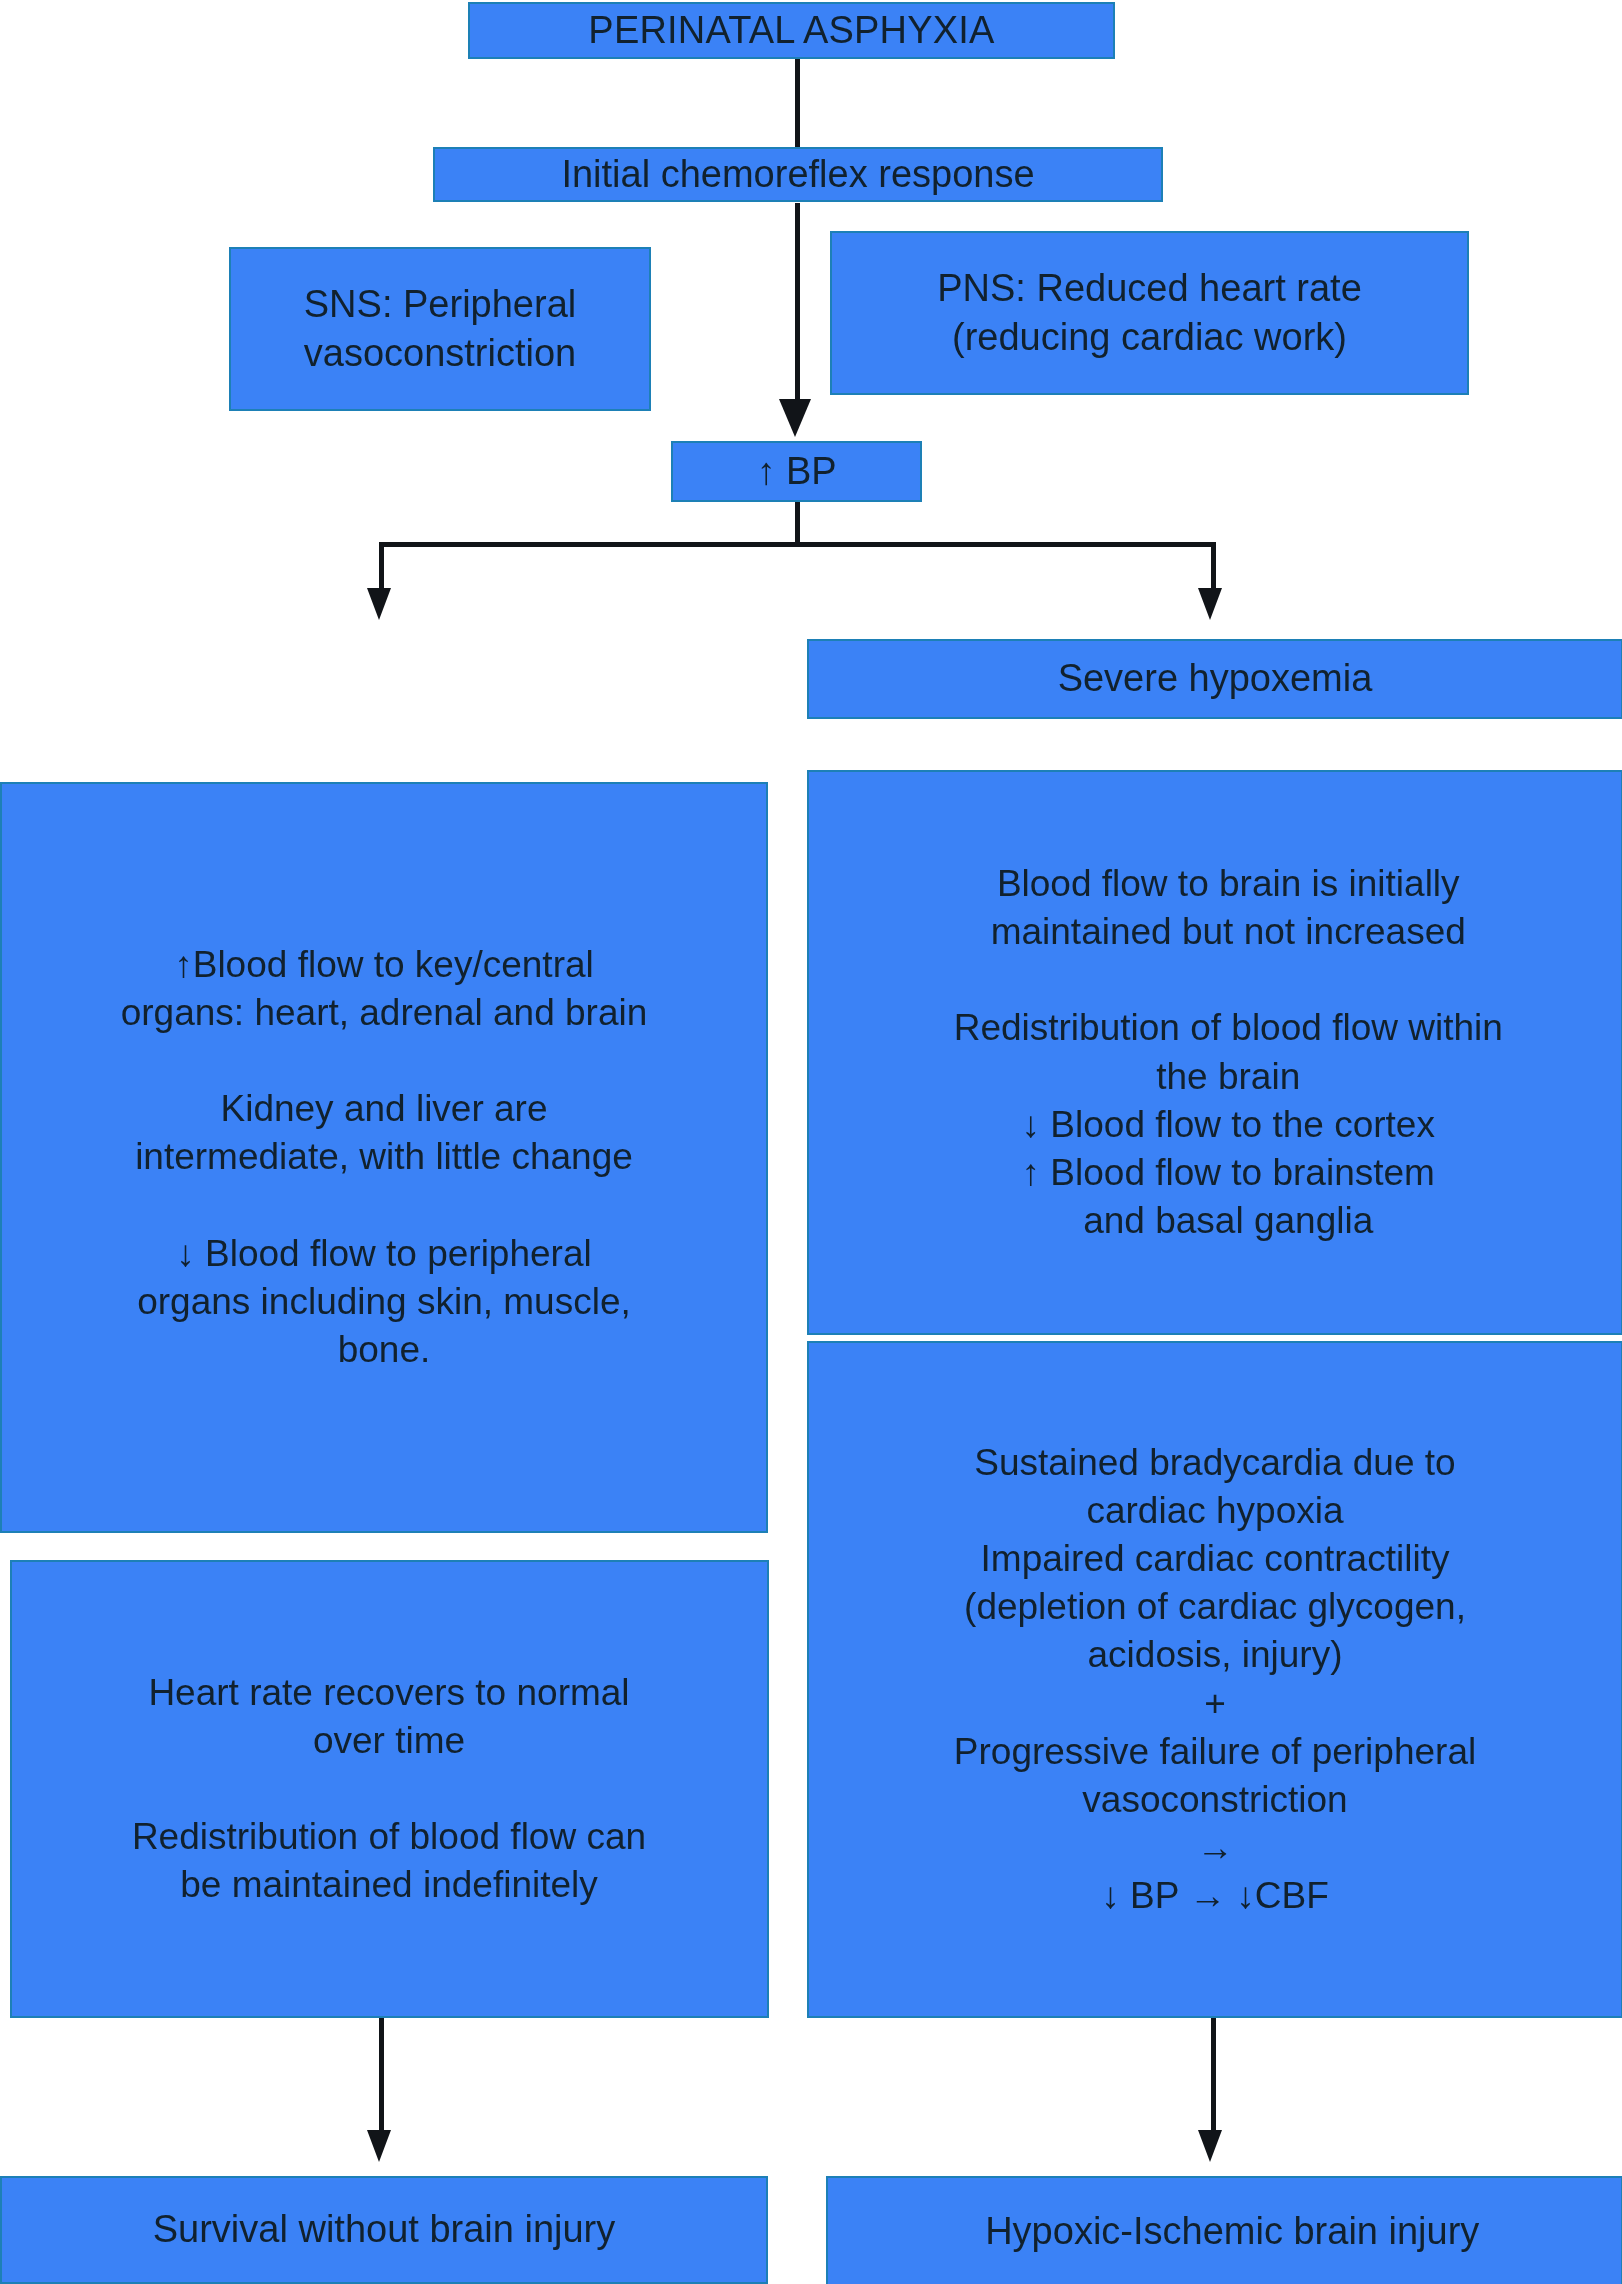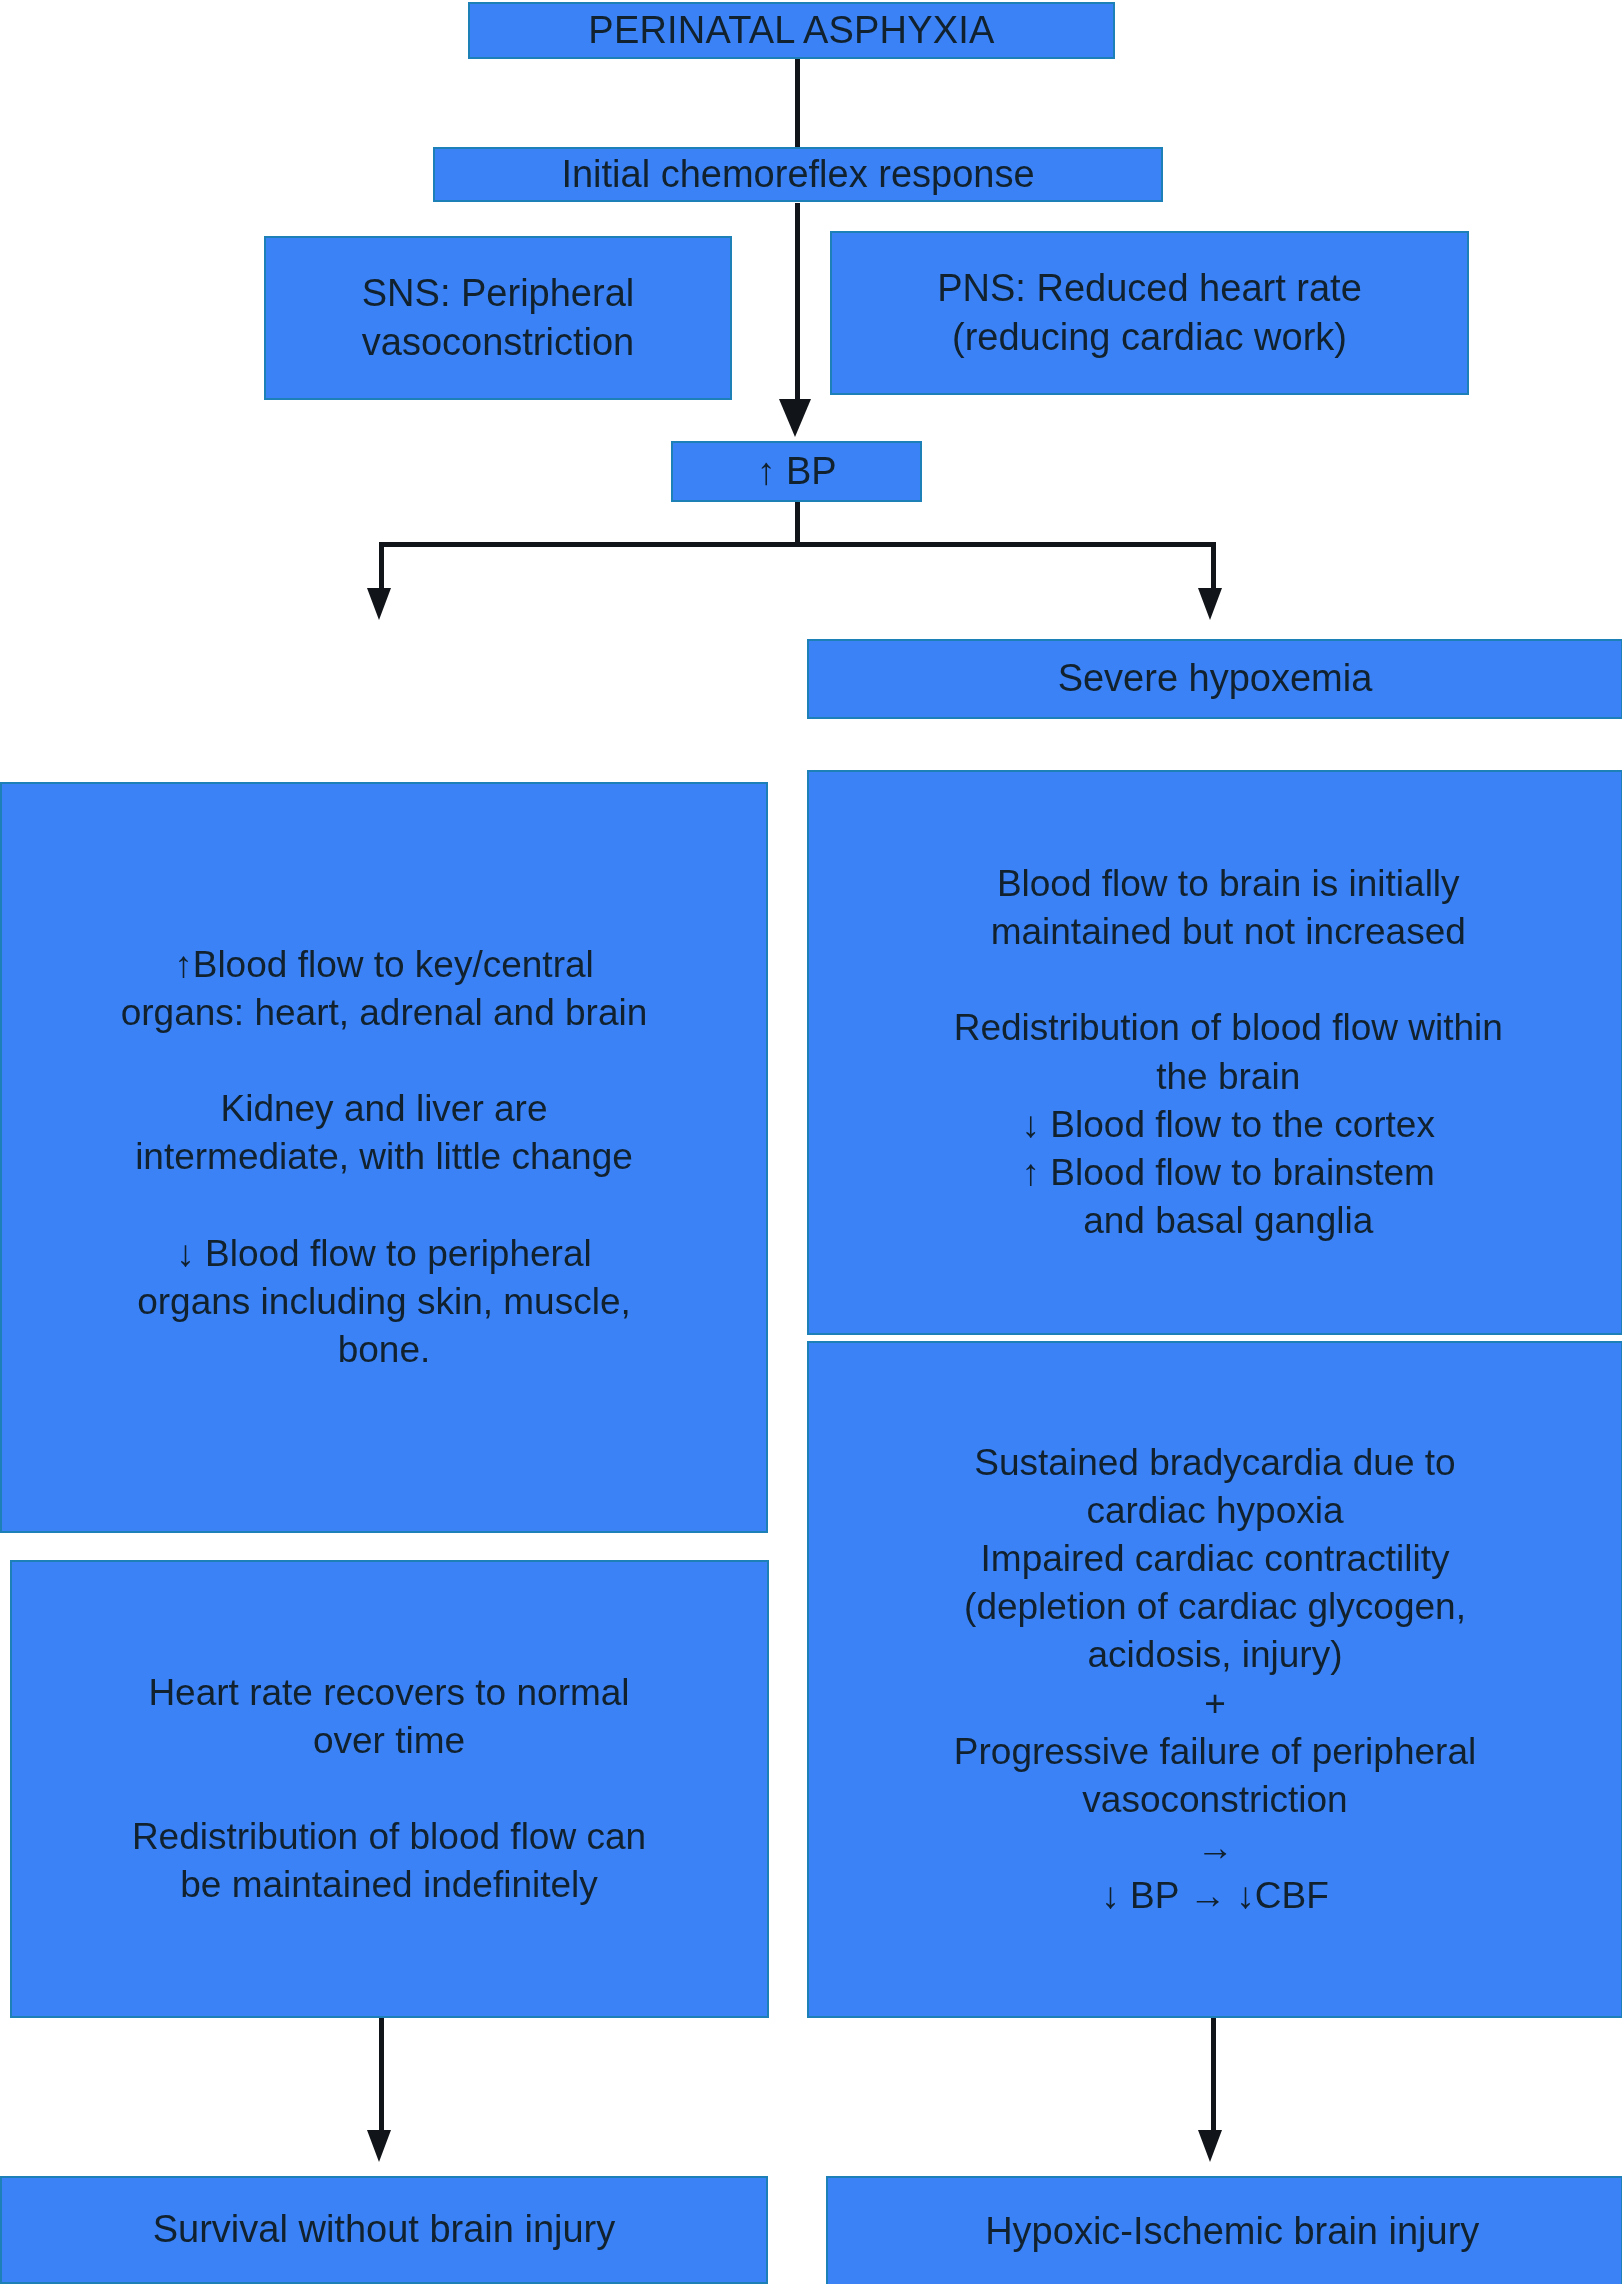--- a/index.html
+++ b/index.html
@@ -44,21 +44,21 @@
   }
   .arrowhead.slim{
     border-left-width:12.4px;
     border-right-width:12.4px;
     border-top-width:32px;
   }
 
   
   #box-perinatal{left:468px;  top:1.9px;    width:647px; height:57px;  font-size:38px; letter-spacing:0.2px;}
   #box-chemoreflex{left:433px;top:147px;  width:730px; height:55px;  font-size:38px;}
-  #box-sns{left:229px;        top:236px;  width:468px; height:164px; font-size:38px;margin-left:35px;}
+  #box-sns{left:229px;        top:247px;  width:422px; height:164px; font-size:38px;}
   #box-pns{left:830px;        top:231px;  width:639px; height:164px; font-size:38px;}
   #box-bp{left:671px;         top:441px;  width:251px; height:61px;  font-size:38px;}
   #box-moderate{left:0px;     top:639px;  width:768px; height:80px;  font-size:38px;}
   #box-severe{left:807px;     top:639px;  width:816px; height:80px;  font-size:38px;}
   #box-mod-1{left:0px;        top:782px;  width:768px; height:751px; font-size:37px;}
   #box-mod-2{left:9.5px;       top:1560px; width:759px; height:458px; font-size:37px;}
   #box-sev-1{left:807px;      top:770px;  width:816px; height:565px; font-size:37px;padding-left:36px;}
   #box-sev-2{left:807px;      top:1341px; width:816px; height:677px; font-size:37px;}
   #box-survival{left:0px;     top:2176px; width:768px; height:108px; font-size:38px;}
   #box-injury{left:826px;     top:2176px; width:797px; height:112px; font-size:38px;padding-left:25px;}

